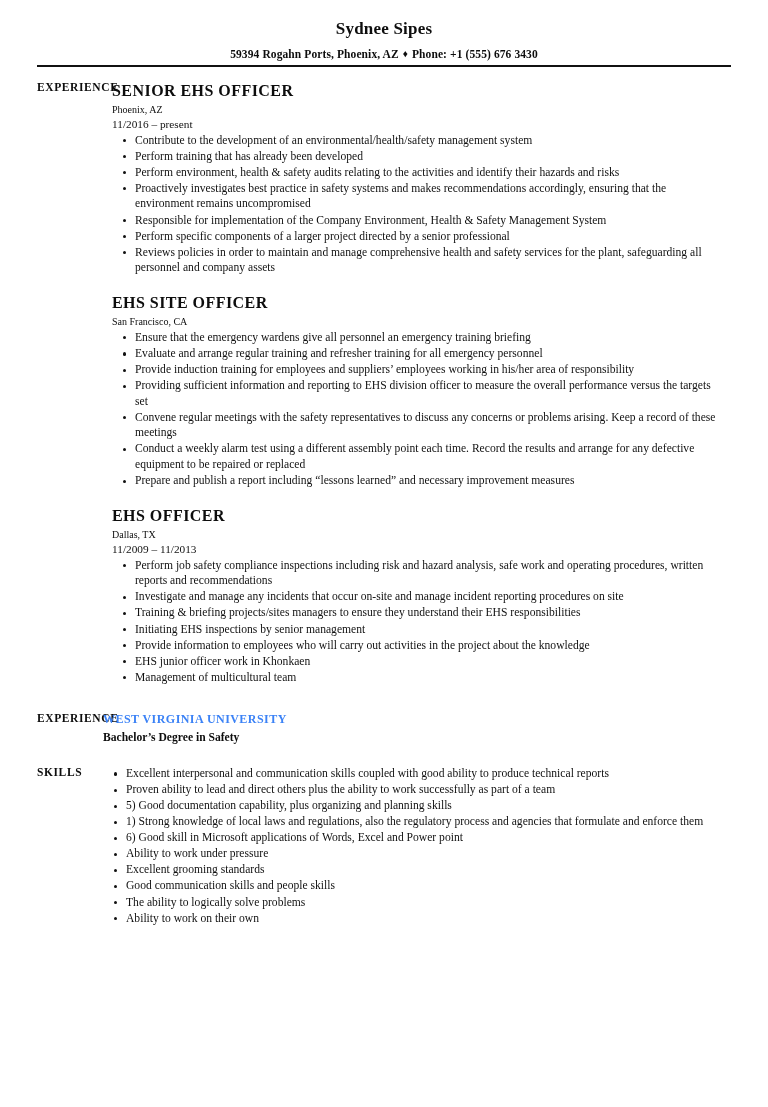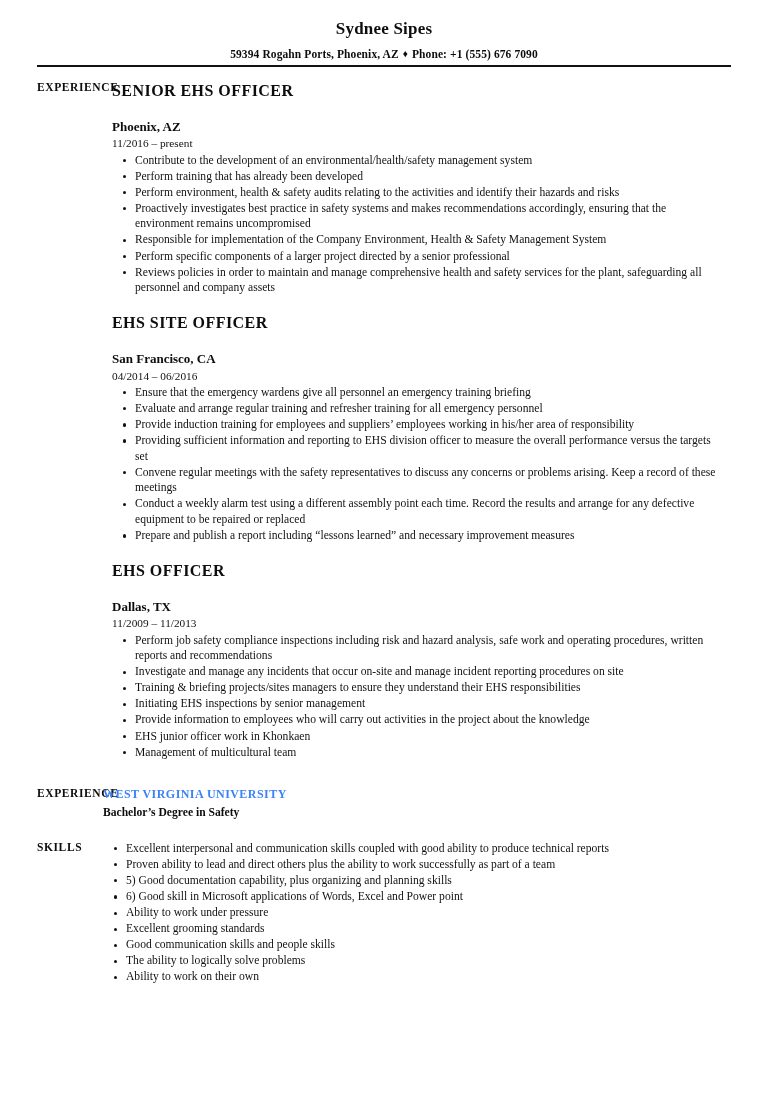--- a/index.html
+++ b/index.html
@@ -80,24 +80,24 @@
   .job + .job { margin-top: 17px; }
 
   .job-title {
     font-size: 16px;
     font-weight: bold;
     letter-spacing: 0.45px;
     line-height: 1.25;
     color: #0d0d0d;
   }
   .job-location {
-    font-size: 13px;
-    font-weight: bold;
+    font-size: 10px;
+    font-weight: normal;
     line-height: 1.3;
-    margin-top: 18px;
+    margin-top: 2px;
     color: #0d0d0d;
   }
   .job-dates {
     font-size: 11.3px;
     line-height: 1.25;
     margin-top: 1px;
     color: #111111;
   }
 
   
@@ -146,21 +146,21 @@
   #skills-section .sec-body { padding-right: 26px; }
 </style>
 </head>
 <body>
 
 <div class="page">
 
   <div class="header">
     <div class="cand-name">Sydnee Sipes</div>
     <div class="cand-contact">
-      <span>59394 Rogahn Ports, Phoenix, AZ</span><span class="sep">♦</span><span>Phone: +1 (555) 676 7090</span>
+      <span>59394 Rogahn Ports, Phoenix, AZ</span><span class="sep">♦</span><span>Phone: +1 (555) 676 3430</span>
     </div>
   </div>
   <div class="hrule"></div>
 
   <div class="section" id="experience-section">
     <div class="sec-label">EXPERIENCE</div>
     <div class="sec-body">
 
       <div class="job">
         <div class="job-title">SENIOR EHS OFFICER</div>
@@ -173,21 +173,20 @@
           <li>Proactively investigates best practice in safety systems and makes recommendations accordingly, ensuring that the environment remains uncompromised</li>
           <li>Responsible for implementation of the Company Environment, Health &amp; Safety Management System</li>
           <li>Perform specific components of a larger project directed by a senior professional</li>
           <li>Reviews policies in order to maintain and manage comprehensive health and safety services for the plant, safeguarding all personnel and company assets</li>
         </ul>
       </div>
 
       <div class="job">
         <div class="job-title">EHS SITE OFFICER</div>
         <div class="job-location">San Francisco, CA</div>
-        <div class="job-dates">04/2014 – 06/2016</div>
         <ul class="bullets">
           <li>Ensure that the emergency wardens give all personnel an emergency training briefing</li>
           <li>Evaluate and arrange regular training and refresher training for all emergency personnel</li>
           <li>Provide induction training for employees and suppliers’ employees working in his/her area of responsibility</li>
           <li>Providing sufficient information and reporting to EHS division officer to measure the overall performance versus the targets set</li>
           <li>Convene regular meetings with the safety representatives to discuss any concerns or problems arising. Keep a record of these meetings</li>
           <li>Conduct a weekly alarm test using a different assembly point each time. Record the results and arrange for any defective equipment to be repaired or replaced</li>
           <li>Prepare and publish a report including “lessons learned” and necessary improvement measures</li>
         </ul>
       </div>
@@ -220,20 +219,21 @@
     </div>
   </div>
 
   <div class="section" id="skills-section">
     <div class="sec-label">SKILLS</div>
     <div class="sec-body">
       <ul class="bullets">
         <li>Excellent interpersonal and communication skills coupled with good ability to produce technical reports</li>
         <li>Proven ability to lead and direct others plus the ability to work successfully as part of a team</li>
         <li>5) Good documentation capability, plus organizing and planning skills</li>
+        <li>1) Strong knowledge of local laws and regulations, also the regulatory process and agencies that formulate and enforce them</li>
         <li>6) Good skill in Microsoft applications of Words, Excel and Power point</li>
         <li>Ability to work under pressure</li>
         <li>Excellent grooming standards</li>
         <li>Good communication skills and people skills</li>
         <li>The ability to logically solve problems</li>
         <li>Ability to work on their own</li>
       </ul>
     </div>
   </div>
 

